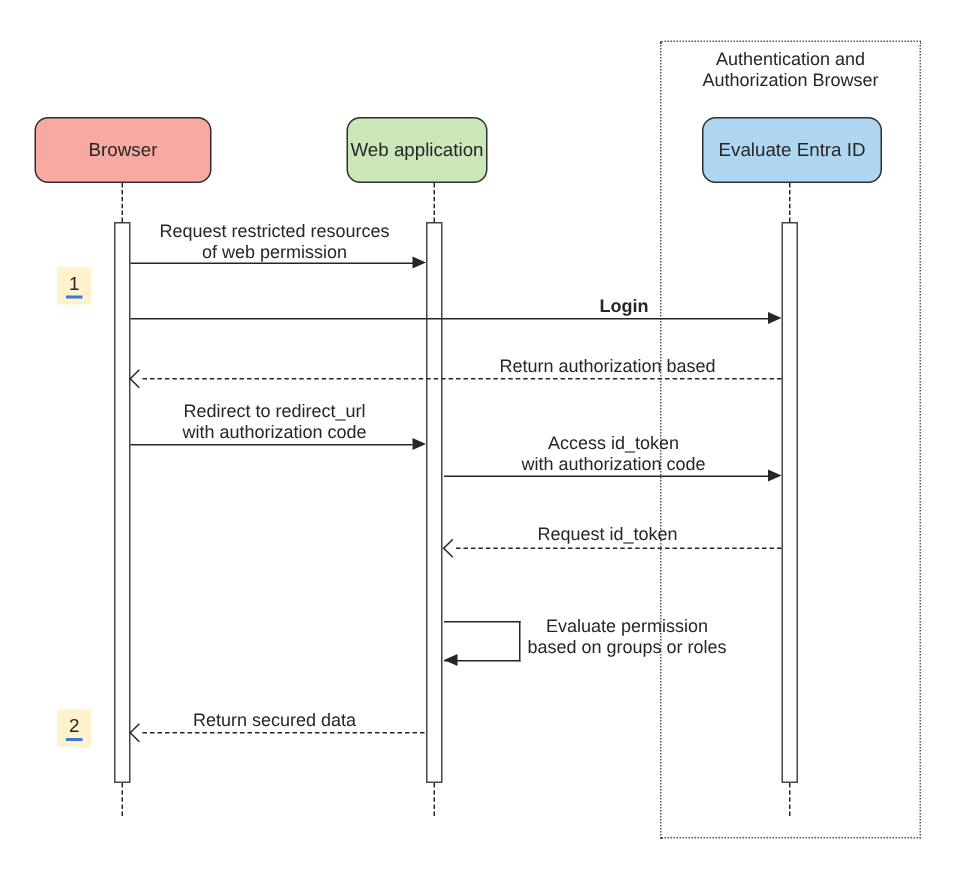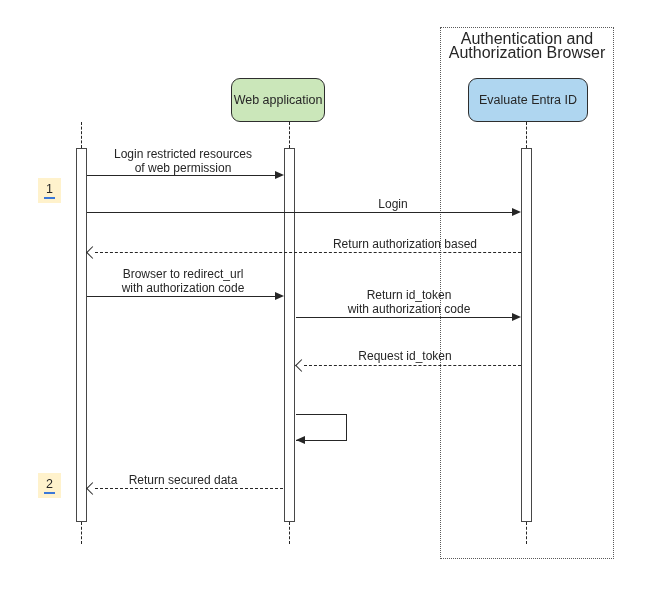--- a/index.html
+++ b/index.html
@@ -1,21 +1,21 @@
 <!DOCTYPE html>
 <html style="--browser-fill: #F8AAA2; --webapp-fill: #CBE7BA; --entra-fill: #AFD6F0; --badge-fill: #FFF2CC; --badge-underline: #3B78D8;"><head>
 <meta charset="utf-8">
 <style>
   html,body{margin:0;padding:0;background:#ffffff;}
   .canvas{
     position:relative;width:647px;height:593px;background:#fff;overflow:hidden;
     font-family:"Liberation Sans",sans-serif;color:#262626;
   }
   .group-frame{position:absolute;border:1px dotted #5a5a5a;box-sizing:border-box;background:transparent;}
-  .group-title{position:absolute;text-align:center;font-size:16px;line-height:14px;}
+  .group-title{position:absolute;text-align:center;font-size:12px;line-height:14px;}
   .group-title span{display:block;}
   .actor{
     position:absolute;height:44px;border:1px solid #2e2e2e;border-radius:9px;
     display:flex;align-items:center;justify-content:center;font-size:12.5px;
     box-sizing:border-box;z-index:3;
   }
   .actor-browser{background:var(--browser-fill);}
   .actor-webapp{background:var(--webapp-fill);}
   .actor-entra{background:var(--entra-fill);}
   .dash-v{position:absolute;width:0;border-left:1px dashed #262626;z-index:1;}
@@ -42,20 +42,23 @@
 <body>
 
 <div class="canvas">
 
   <div class="group-frame" style="left:440px;top:27px;width:174px;height:532px;"></div>
   <div class="group-title" style="left:440px;top:32px;width:174px;">
     <span>Authentication and</span>
     <span>Authorization Browser</span>
   </div>
 
+  <div class="actor actor-browser" style="left:23px;top:78px;width:118px;">
+    <span>Browser</span>
+  </div>
   <div class="actor actor-webapp" style="left:231px;top:78px;width:94px;">
     <span>Web application</span>
   </div>
   <div class="actor actor-entra" style="left:468px;top:78px;width:120px;">
     <span>Evaluate Entra ID</span>
   </div>
 
   <div class="dash-v" style="left:81px;top:122px;height:26px;"></div>
   <div class="dash-v" style="left:289px;top:122px;height:26px;"></div>
   <div class="dash-v" style="left:526px;top:122px;height:26px;"></div>
@@ -69,58 +72,62 @@
   <div class="dash-v" style="left:526px;top:522px;height:22px;"></div>
 
   <div class="badge" style="left:38px;top:178px;">
     <span>1</span>
   </div>
   <div class="badge" style="left:38px;top:473px;">
     <span>2</span>
   </div>
 
   <div class="msg-label" style="left:88px;width:190px;top:148px;">
-    <span>Login restricted resources</span>
+    <span>Request restricted resources</span>
     <span>of web permission</span>
   </div>
   <div class="msg-line solid" style="left:87px;top:175px;width:189px;"></div>
   <div class="head-r" style="left:275px;top:171px;"></div>
 
-  <div class="msg-label" style="left:282px;width:222px;top:198px;">
+  <div class="msg-label" style="left:305px;width:222px;top:198px;font-weight:bold;">
     <span>Login</span>
   </div>
   <div class="msg-line solid" style="left:87px;top:212px;width:425px;"></div>
   <div class="head-r" style="left:512px;top:208px;"></div>
 
   <div class="msg-label" style="left:294px;width:222px;top:238px;">
     <span>Return authorization based</span>
   </div>
   <div class="msg-line dashed" style="left:95px;top:252px;width:426px;"></div>
   <div class="chev-l" style="left:88px;top:248px;"></div>
 
   <div class="msg-label" style="left:88px;width:190px;top:268px;">
-    <span>Browser to redirect_url</span>
+    <span>Redirect to redirect_url</span>
     <span>with authorization code</span>
   </div>
   <div class="msg-line solid" style="left:87px;top:296px;width:188px;"></div>
   <div class="head-r" style="left:275px;top:292px;"></div>
 
   <div class="msg-label" style="left:298px;width:222px;top:289px;">
-    <span>Return id_token</span>
+    <span>Access id_token</span>
     <span>with authorization code</span>
   </div>
   <div class="msg-line solid" style="left:296px;top:317px;width:216px;"></div>
   <div class="head-r" style="left:512px;top:313px;"></div>
 
   <div class="msg-label" style="left:294px;width:222px;top:350px;">
     <span>Request id_token</span>
   </div>
   <div class="msg-line dashed" style="left:304px;top:365px;width:217px;"></div>
   <div class="chev-l" style="left:297px;top:361px;"></div>
 
+  <div class="msg-label" style="left:347px;width:142px;top:411px;">
+    <span>Evaluate permission</span>
+    <span>based on groups or roles</span>
+  </div>
   <div class="loop" style="left:296px;top:414px;width:51px;height:27px;"></div>
   <div class="head-l" style="left:296px;top:436px;"></div>
 
   <div class="msg-label" style="left:88px;width:190px;top:474px;">
     <span>Return secured data</span>
   </div>
   <div class="msg-line dashed" style="left:95px;top:488px;width:188px;"></div>
   <div class="chev-l" style="left:88px;top:484px;"></div>
 
 </div>

